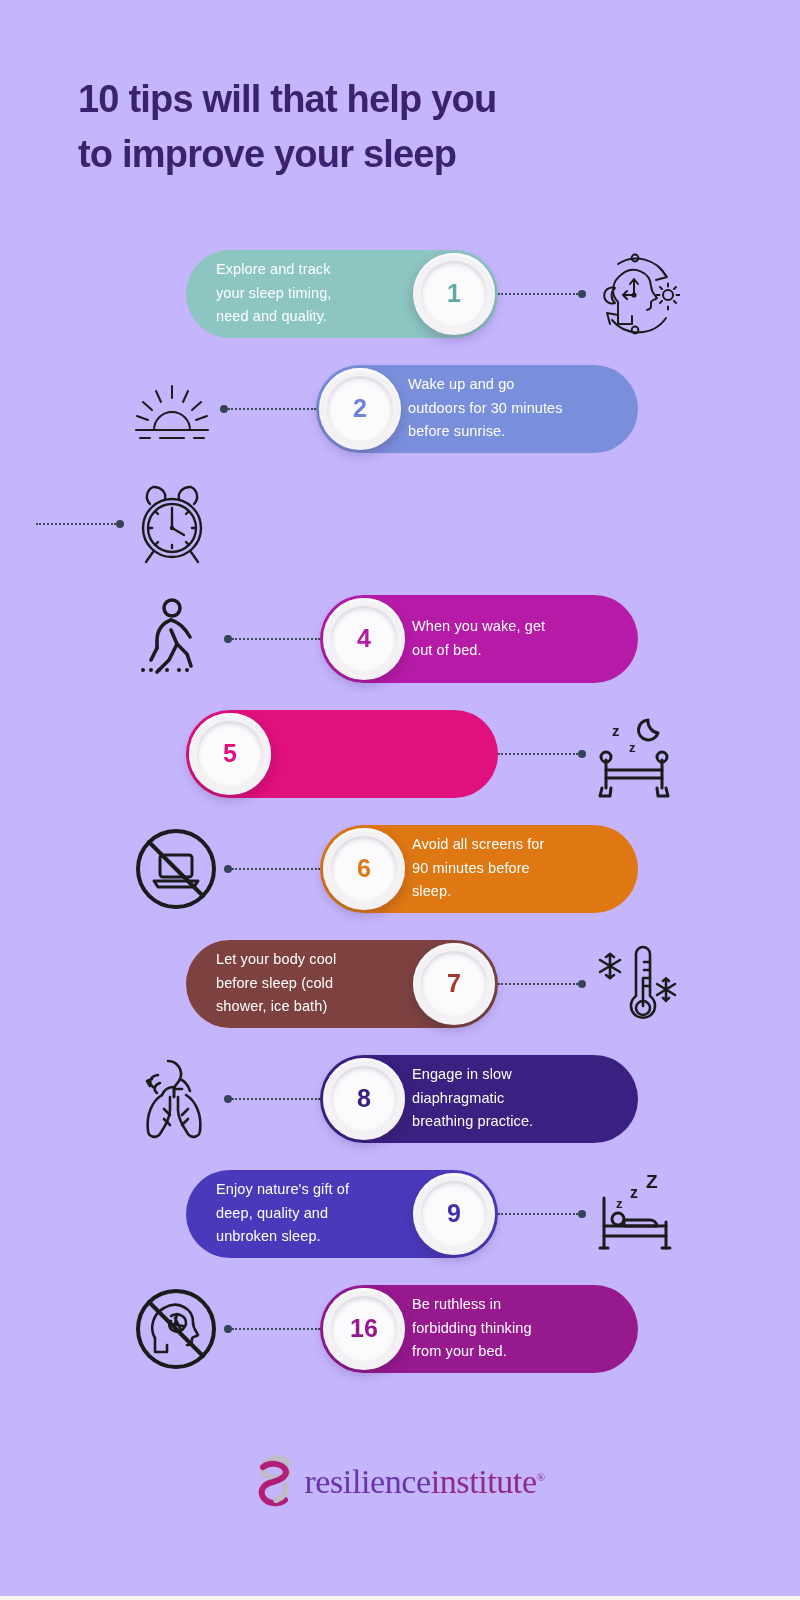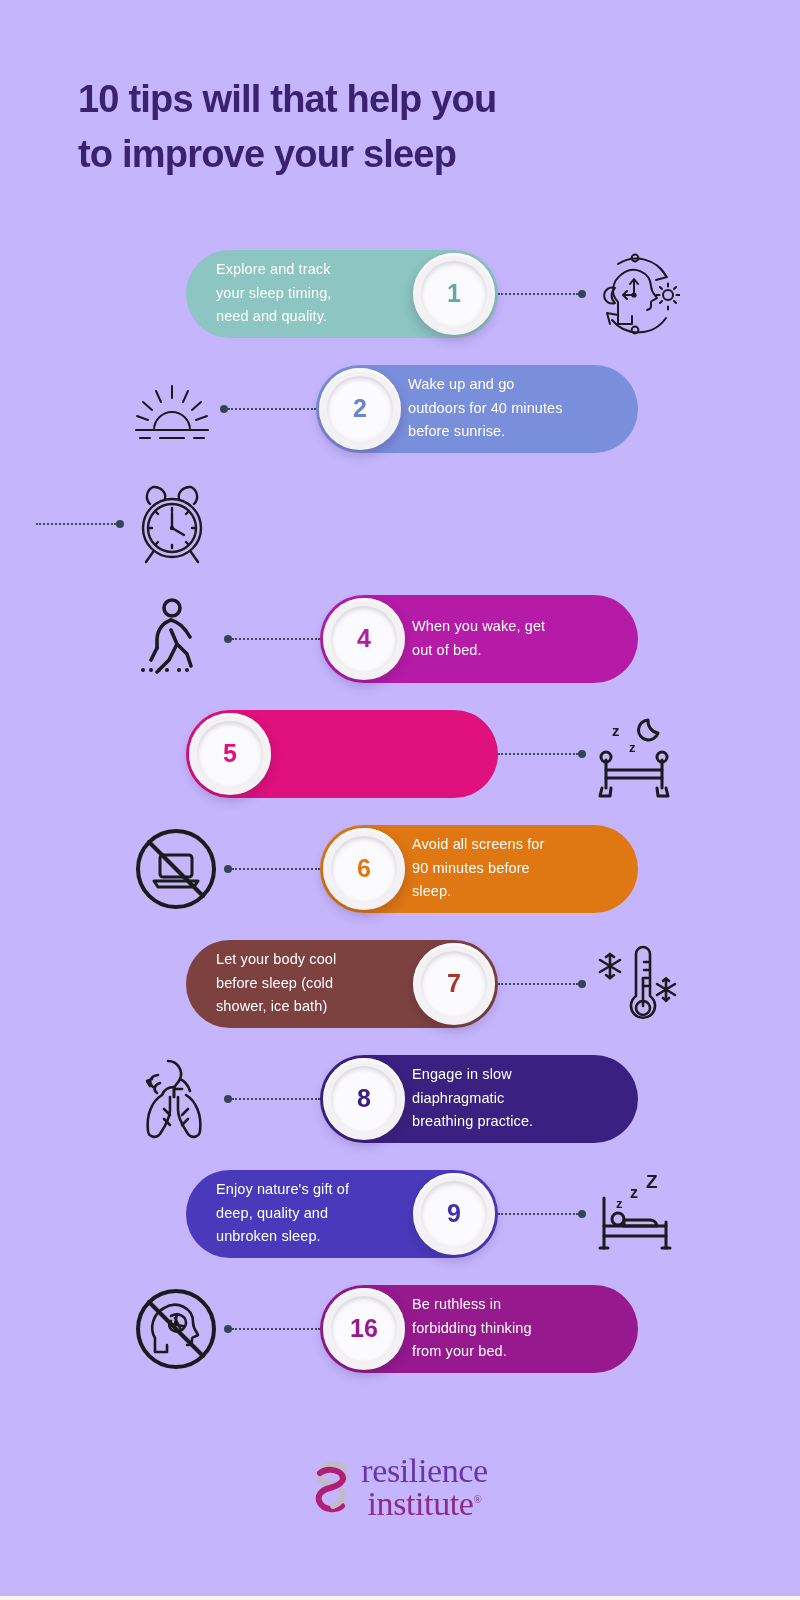--- a/index.html
+++ b/index.html
@@ -139,21 +139,21 @@
     left: 0; top: 1455px;
     width: 800px;
     display: flex;
     align-items: center;
     justify-content: center;
     gap: 9px;
   }
   .logo-mark { width: 40px; height: 54px; flex: 0 0 40px; }
   .logo-words {
     display: flex;
-    flex-direction: column;
+    flex-direction: row;
     line-height: 0.96;
     font-family: "Liberation Serif", serif;
     text-align: center;
   }
   .logo-l1 {
     font-size: 34px;
     color: #6b33a8;
     letter-spacing: -0.4px;
   }
   .logo-l2 {
@@ -210,21 +210,21 @@
       <path d="M27 38 a8 8 0 1 0 0 15 a10 10 0 0 1 0 -15"></path>
       <circle cx="80" cy="45" r="5"></circle>
       <path d="M80 36.5 v-3 M80 56.5 v3 M88.5 45 h3 M71.5 45 h-3 M86 39 l2 -2 M74 51 l-2 2 M86 51 l2 2 M74 39 l-2 -2"></path>
     </g>
           </svg>
         </div>
       </div>
       <div class="tip-row is-right">
         <div class="pill" style="background: rgb(122, 143, 220); width: 322px;">
           <div class="pill-text">Wake up and go
-outdoors for 40 minutes
+outdoors for 30 minutes
 before sunrise.</div>
           <div class="badge">
             <span class="badge-num" style="color: rgb(107, 130, 214);">2</span>
           </div>
         </div>
         <div class="connector" style="width: 96px;">
           <div class="conn-line"></div>
           <div class="conn-dot"></div>
         </div>
         <div class="icon-box">

